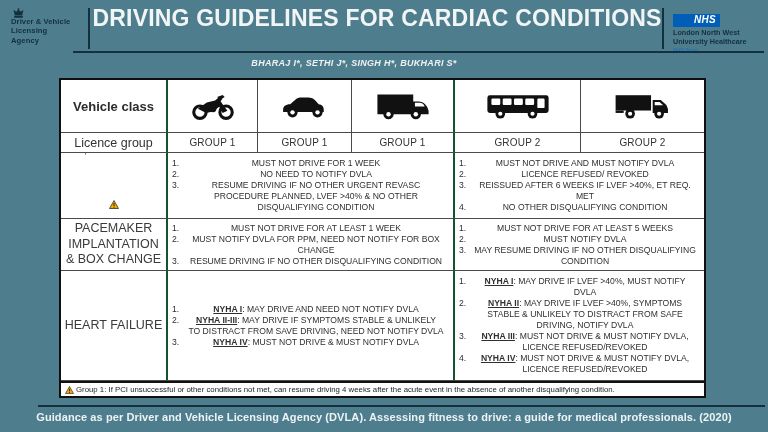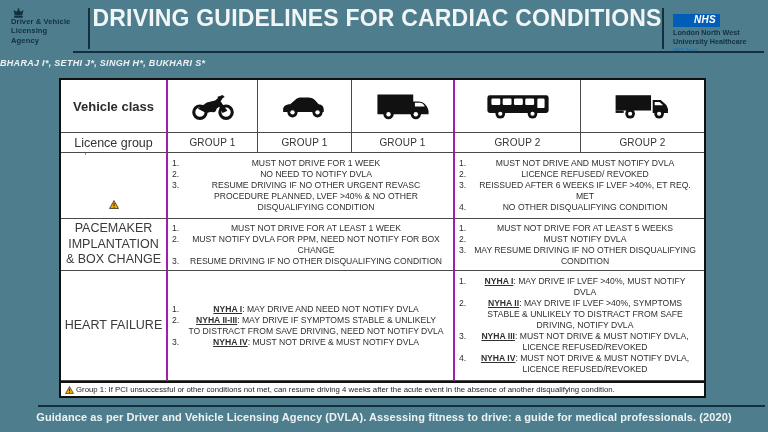--- a/index.html
+++ b/index.html
@@ -18,34 +18,34 @@
   .vline.l{left:88px;} .vline.r{left:662px;}
   .title-wrap{position:absolute; left:94px; top:0; width:566px; height:36px;
     display:flex; align-items:center; justify-content:center;}
   .title{color:#F2F5F5; font-size:23px; font-weight:700; letter-spacing:0.2px; white-space:nowrap;}
   .nhs{position:absolute; left:673px; top:9px; width:92px;}
   .nhs-box{display:inline-block; background:#005EB8; color:#fff; font-style:italic; font-weight:700;
     font-size:10px; line-height:12px; padding:0 4px 1px 21px; letter-spacing:0.3px;}
   .nhs-org{color:#14303F; font-weight:700; font-size:7.2px; line-height:8.6px; margin-top:2px;}
   .nhs-trust{color:#1d70b8; font-weight:700; font-size:5.2px; margin-top:1px;}
   .hrule-top{position:absolute; left:73px; top:51px; width:691px; height:2px; background:#14303F;}
-  .authors{position:absolute; left:0; top:58px; width:708px; 
+  .authors{position:absolute; left:0; top:58px; width:708px; text-align:center;
     color:#EDF2F3; font-size:9px; font-weight:700; font-style:italic; letter-spacing:0.3px;}
   
   .grid{
     position:absolute; left:59px; top:78px; width:647px; height:320px;
     background:#fff; border:2px solid #101010; box-sizing:border-box;
     display:grid;
     grid-template-columns:107px 90px 94px 103px 126px 123px;
     grid-template-rows:53px 20px 66px 52px 110px 15px;
     color:#2e2e2e;
   }
   .cell{border-right:1px solid #4a4a4a; border-bottom:1px solid #4a4a4a; box-sizing:border-box;
     display:flex; align-items:center; justify-content:center; overflow:hidden;}
-  .cell.thick-r{border-right:2px solid #a21caf;}
+  .cell.thick-r{border-right:2px solid #14532d;}
   .cell.no-r{border-right:none;}
   .vehicle-label{grid-area:1/1; font-weight:700; font-size:13px; color:#2b2b2b;}
   .licence-label{grid-area:2/1; font-size:12.5px; color:#333;}
   .icon-cell svg{display:block;}
   .group-cell{font-size:10px; color:#333; letter-spacing:0.2px;}
   .row-label{flex-direction:row; flex-wrap:wrap; text-align:center; font-size:12.5px; line-height:15.5px;
     color:#3a3a3a; padding:2px 3px; align-content:center;}
   .row-label .warn svg{width:10px; height:9px; vertical-align:-0.5px;}
   .body-cell{flex-direction:column; justify-content:center; align-items:stretch;
     font-size:8.6px; line-height:11px; padding:2px 4px 2px 3px; color:#2f2f2f;}

